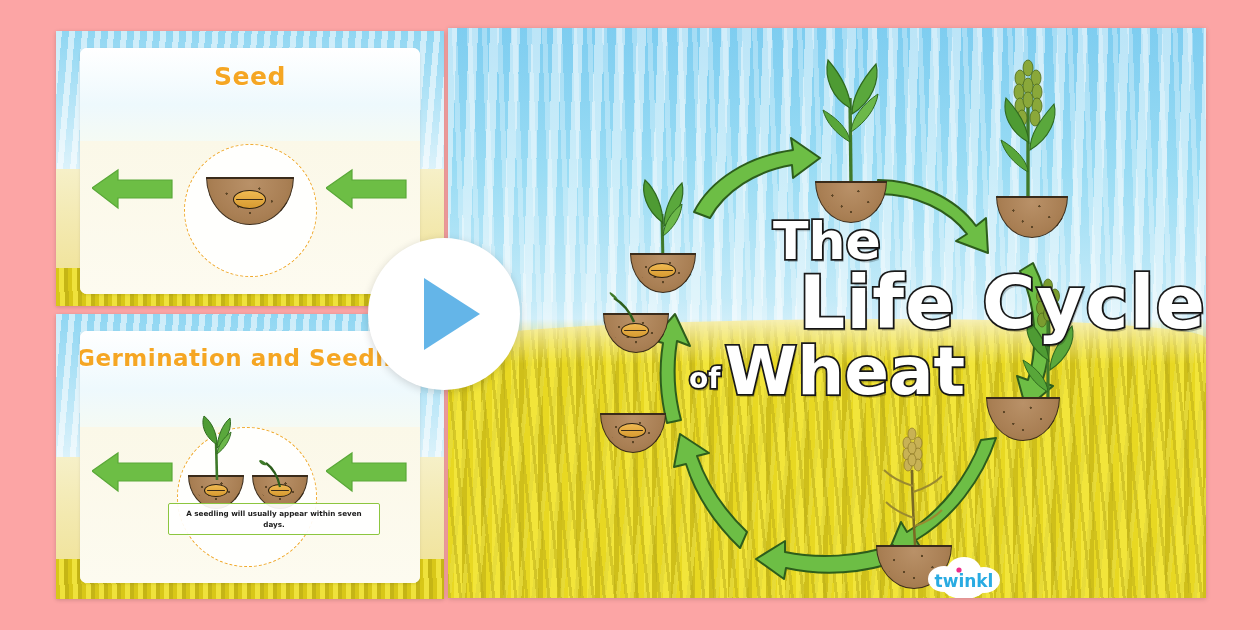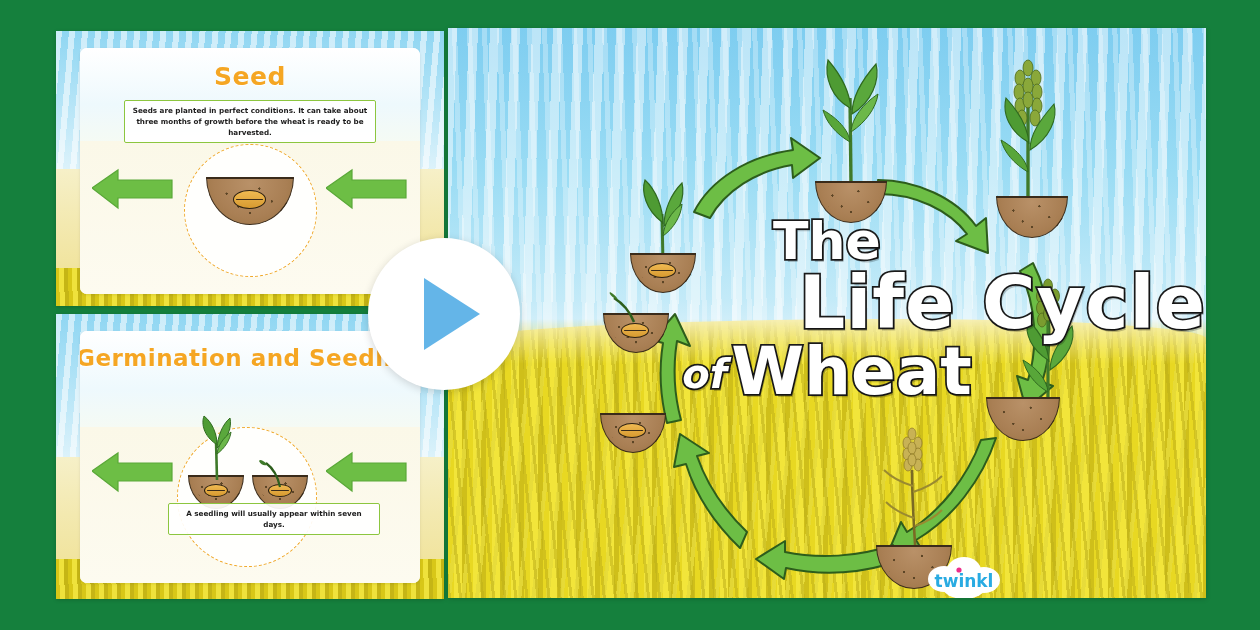--- a/index.html
+++ b/index.html
@@ -2,21 +2,21 @@
 <html><head>
 <meta charset="utf-8">
 <style>
   * { box-sizing: border-box; margin: 0; padding: 0; }
   html, body {
     width: 1260px; height: 630px;
     background: #dfeac3;
     font-family: "Liberation Sans", sans-serif;
     overflow: hidden;
   }
-  #root { position: relative; width: 1260px; height: 630px; background: #15803d; }
+  #root { position: relative; width: 1260px; height: 630px; background: #fca5a5; }
 
   
   .thumb {
     position: absolute;
     overflow: hidden;
     box-shadow: 0 1px 4px rgba(0,0,0,.18);
     background: #cfe9f7;
   }
   #thumb-seed { left: 56px; top: 31px; width: 388px; height: 275px; }
   #thumb-germ { left: 56px; top: 314px; width: 388px; height: 285px; }
@@ -167,21 +167,21 @@
     font-weight: bold;
     color: #ffffff;
     -webkit-text-stroke: 3.5px #1a1a1a;
     paint-order: stroke fill;
     text-shadow: 2px 3px 0 rgba(0,0,0,.22);
     pointer-events: none;
   }
   #main-title .l1 { display:block; font-size: 52px; line-height: .95; margin-top: 19px; }
   #main-title .l2 { display:block; font-size: 73px; line-height: 1.0; letter-spacing: 1px; text-align: right; }
   #main-title .l3 { display:block; font-size: 66px; line-height: 1.0; }
-  #main-title .l3 .of { font-size: 40px; vertical-align: 6px; margin-right: 4px; font-style: italic; }
+  #main-title .l3 .of { font-size: 28px; vertical-align: 6px; margin-right: 4px; }
 
   
   #twinkl-logo {
     position: absolute; left: 478px; top: 527px; width: 76px; height: 46px;
   }
 
   
   #play-button {
     position: absolute; left: 368px; top: 238px; width: 152px; height: 152px;
     border-radius: 50%;
@@ -209,21 +209,20 @@
       <div class="sand-th"></div>
       <div class="field-th"></div>
     </div>
 
     <div class="thumb-card">
       <div class="card-sky"></div>
       <div class="card-sand"></div>
 
       <div class="th-title">Seed</div>
 
-      <div class="th-textbox" id="seed-body">Seeds are planted in perfect conditions. It can take about three months of growth before the wheat is ready to be harvested.</div>
 
       <div class="th-circle" id="seed-circle"></div>
 
       <div class="bowl" style="left:126px; top:129px; width:88px; height:48px;">
         <div class="soil"></div>
         <div class="specks"></div>
         <div class="seedkernel" style="left:27px; top:13px; width:33px; height:19px;"></div>
       </div>
 
       <div class="arrow-th" style="left:12px; top:118px;">

